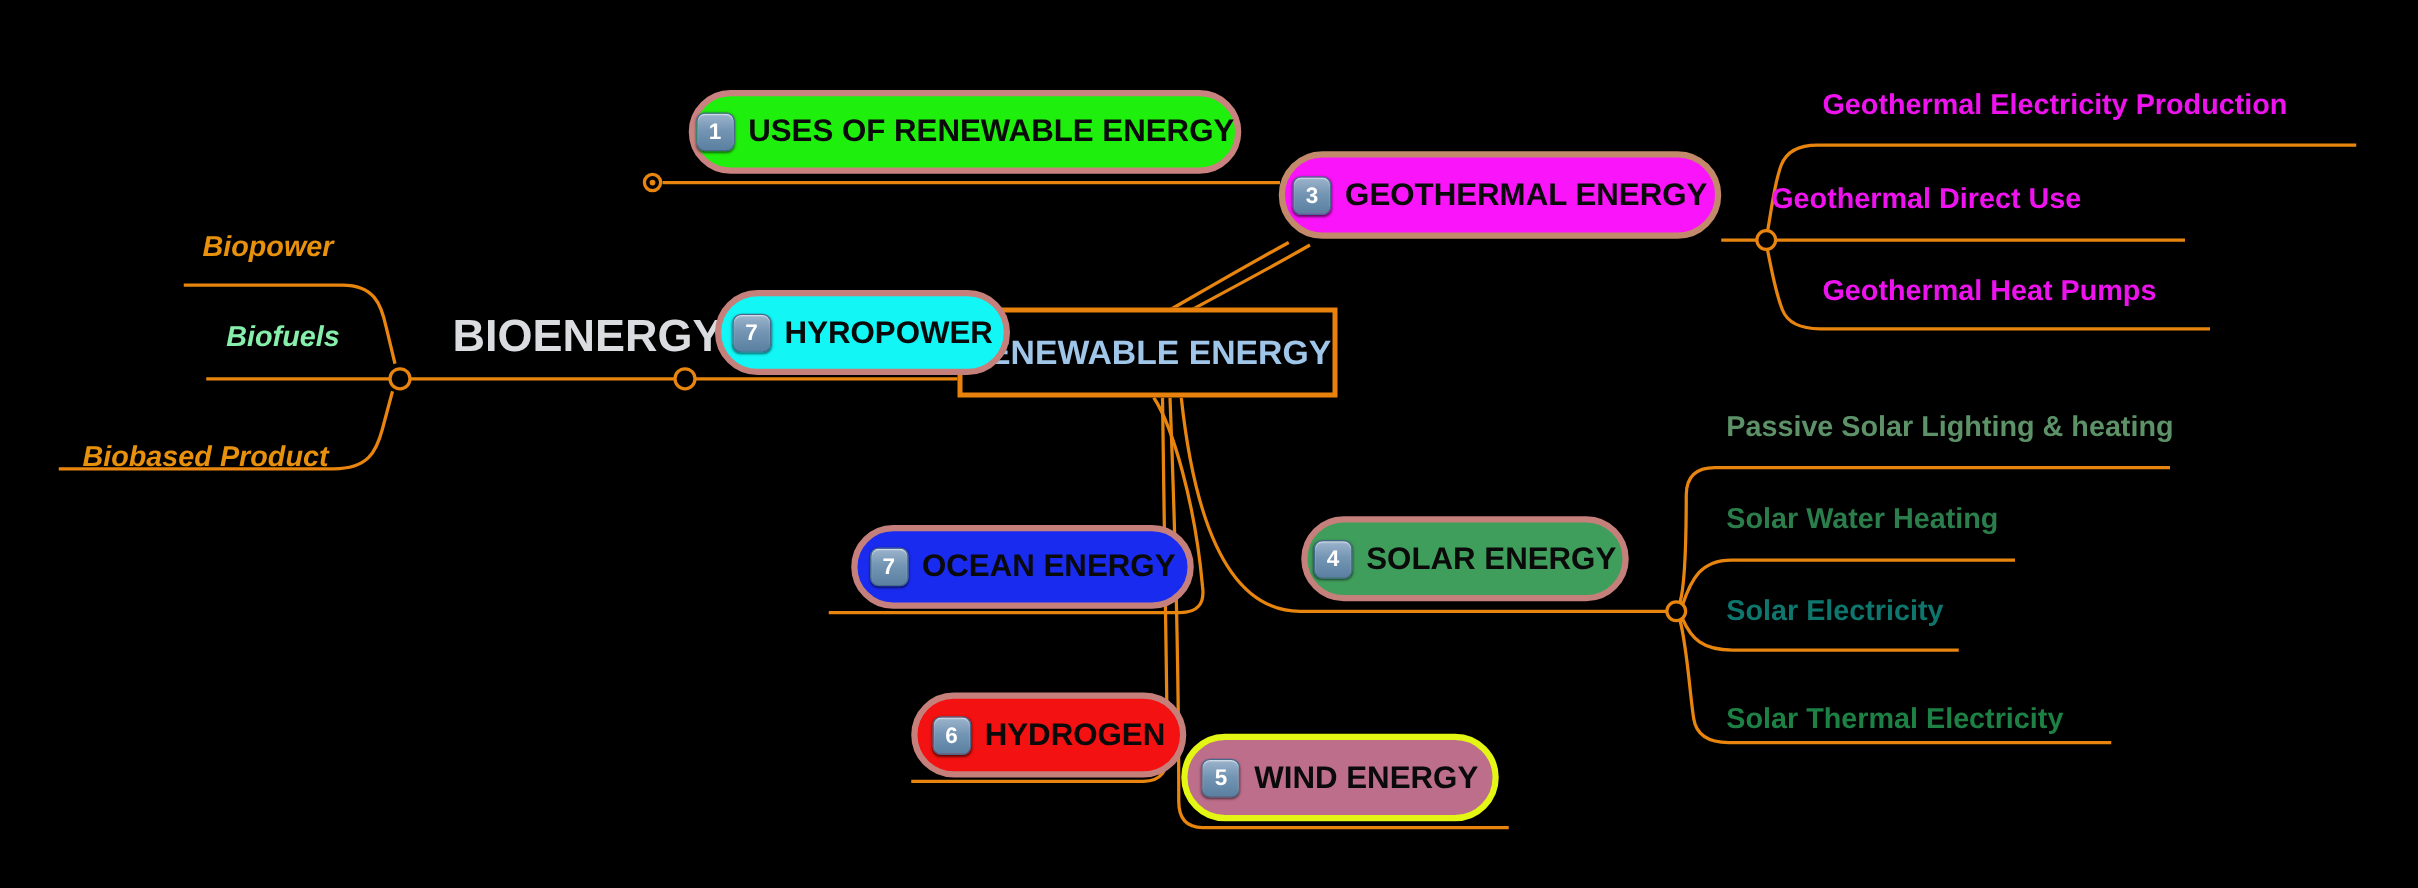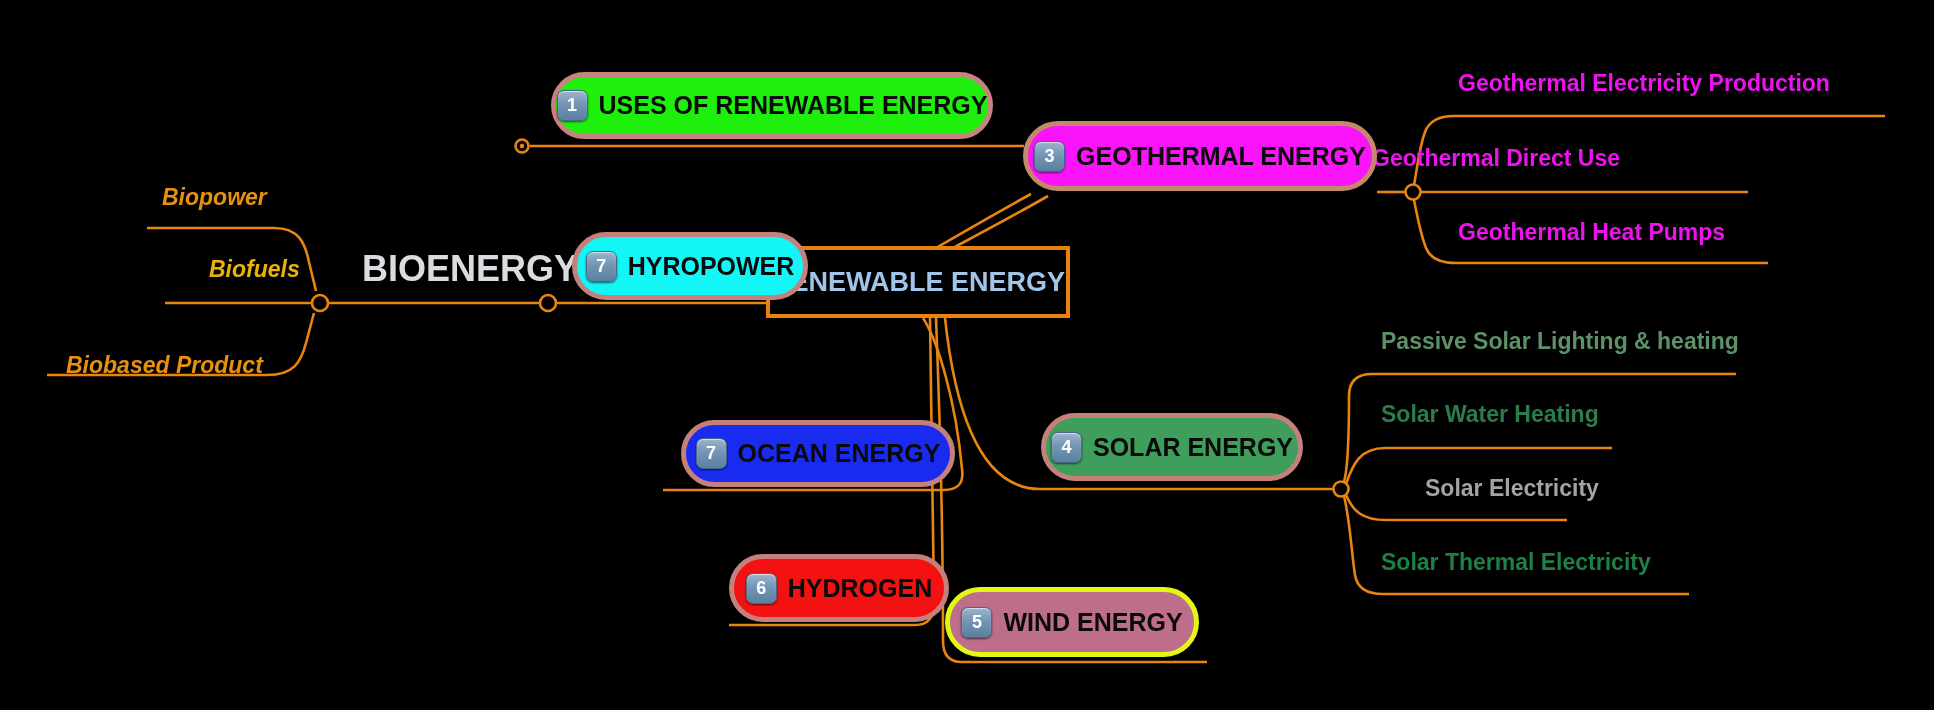--- a/index.html
+++ b/index.html
@@ -48,21 +48,21 @@
   .leaf{
     position:absolute;z-index:1;
     font-weight:700;font-size:23px;white-space:nowrap;line-height:30px;
   }
   .leaf.italic{font-style:italic;text-align:right;}
 
   #bioenergy-label{position:absolute;left:362px;top:254px;z-index:1;
     font-weight:700;font-size:36px;white-space:nowrap;line-height:30px;}
 
   #leaf-geo-0{left:1458px;top:68px;}
-  #leaf-geo-1{left:1372px;top:143px;}
+  #leaf-geo-1{left:1417px;top:143px;}
   #leaf-geo-2{left:1458px;top:217px;}
 
   #leaf-solar-0{left:1381px;top:326px;}
   #leaf-solar-1{left:1381px;top:399px;}
   #leaf-solar-2{left:1381px;top:473px;}
   #leaf-solar-3{left:1381px;top:547px;}
 
   #leaf-bio-0{left:162px;top:182px;}
   #leaf-bio-1{left:181px;top:254px;}
   #leaf-bio-2{left:66px;top:327px;margin-top:23px;}
@@ -139,25 +139,25 @@
     <span>HYDROGEN</span>
   </div>
 
   <div class="pill" id="node-wind" style="background: rgb(189, 110, 138); border-color: rgb(227, 246, 20);">
     <span class="badge">5</span>
     <span>WIND ENERGY</span>
   </div>
 
   <div id="bioenergy-label" style="color: rgb(218, 220, 224);">BIOENERGY</div>
   <div class="leaf italic" id="leaf-bio-0" style="color: rgb(232, 145, 12);">Biopower</div>
-  <div class="leaf italic" id="leaf-bio-1" style="color: #eab308; margin-left: 28px;">Biofuels</div>
+  <div class="leaf italic" id="leaf-bio-1" style="color: #86efac;">Biofuels</div>
   <div class="leaf italic" id="leaf-bio-2" style="color: rgb(232, 145, 12);">Biobased Product</div>
 
   <div class="leaf" id="leaf-geo-0" style="color: rgb(238, 19, 238);">Geothermal Electricity Production</div>
   <div class="leaf" id="leaf-geo-1" style="color: rgb(238, 19, 238);">Geothermal Direct Use</div>
   <div class="leaf" id="leaf-geo-2" style="color: rgb(238, 19, 238);">Geothermal Heat Pumps</div>
 
   <div class="leaf" id="leaf-solar-1" style="color: rgb(43, 125, 75);">Solar Water Heating</div>
   <div class="leaf" id="leaf-solar-0" style="color: rgb(93, 145, 104);">Passive Solar Lighting &amp; heating</div>
-  <div class="leaf" id="leaf-solar-2" style="color: #a3a3a3; margin-left: 44px;">Solar Electricity</div>
-  <div class="leaf" id="leaf-solar-3" style="color: rgb(29, 128, 68);">Solar Thermal Electricity</div>
+  <div class="leaf" id="leaf-solar-2" style="color: #0f766e;">Solar Electricity</div>
+  <div class="leaf" id="leaf-solar-3" style="color: rgb(29, 128, 68); margin-top: 12px;">Solar Thermal Electricity</div>
 
 </div>
 
 </body></html>

